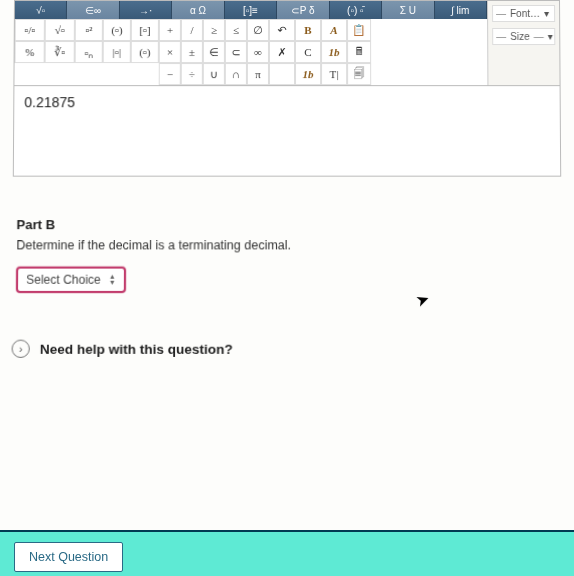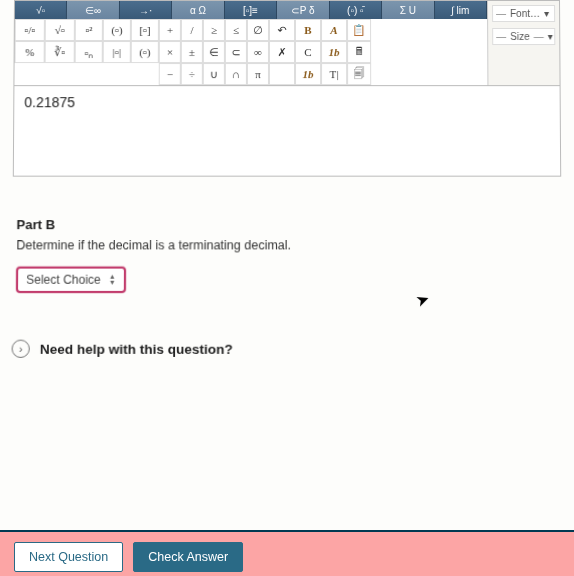--- a/index.html
+++ b/index.html
@@ -151,21 +151,21 @@
     border: 1.5px solid #777;
     display: flex; align-items: center; justify-content: center;
     font-size: 11px; color: #555; font-weight: normal;
   }
 
   
   .footer {
     position: absolute;
     left: 0; right: 0; bottom: 0;
     border-top: 2px solid #003a52;
-    background: #fca5a5;
+    background: #5eead4;
     padding: 10px 14px 4px;
     display: flex;
     align-items: center;
     gap: 10px;
   }
   .btn {
     font-size: 12.5px;
     padding: 7px 14px;
     border-radius: 2px;
     cursor: pointer;
@@ -284,14 +284,13 @@
 
   <div class="help">
     <span class="circ">›</span>
     <span>Need help with this question?</span>
   </div>
 
 </div>
 
 <div class="footer">
   <button class="btn btn-outline">Next Question</button>
-  <button class="btn btn-solid">Check Answer</button>
 </div>
 
 </body></html>

